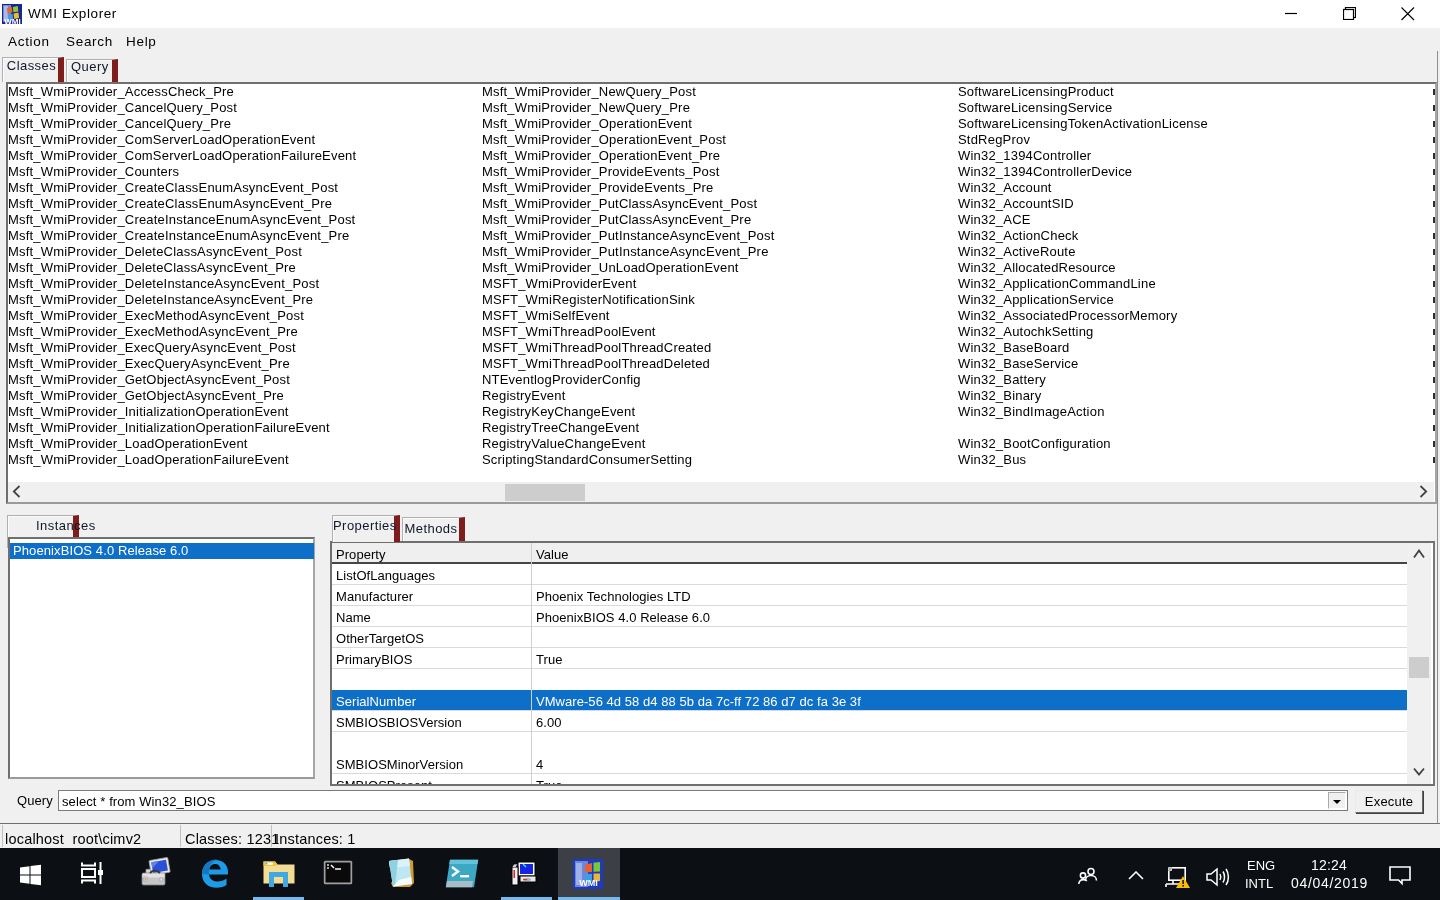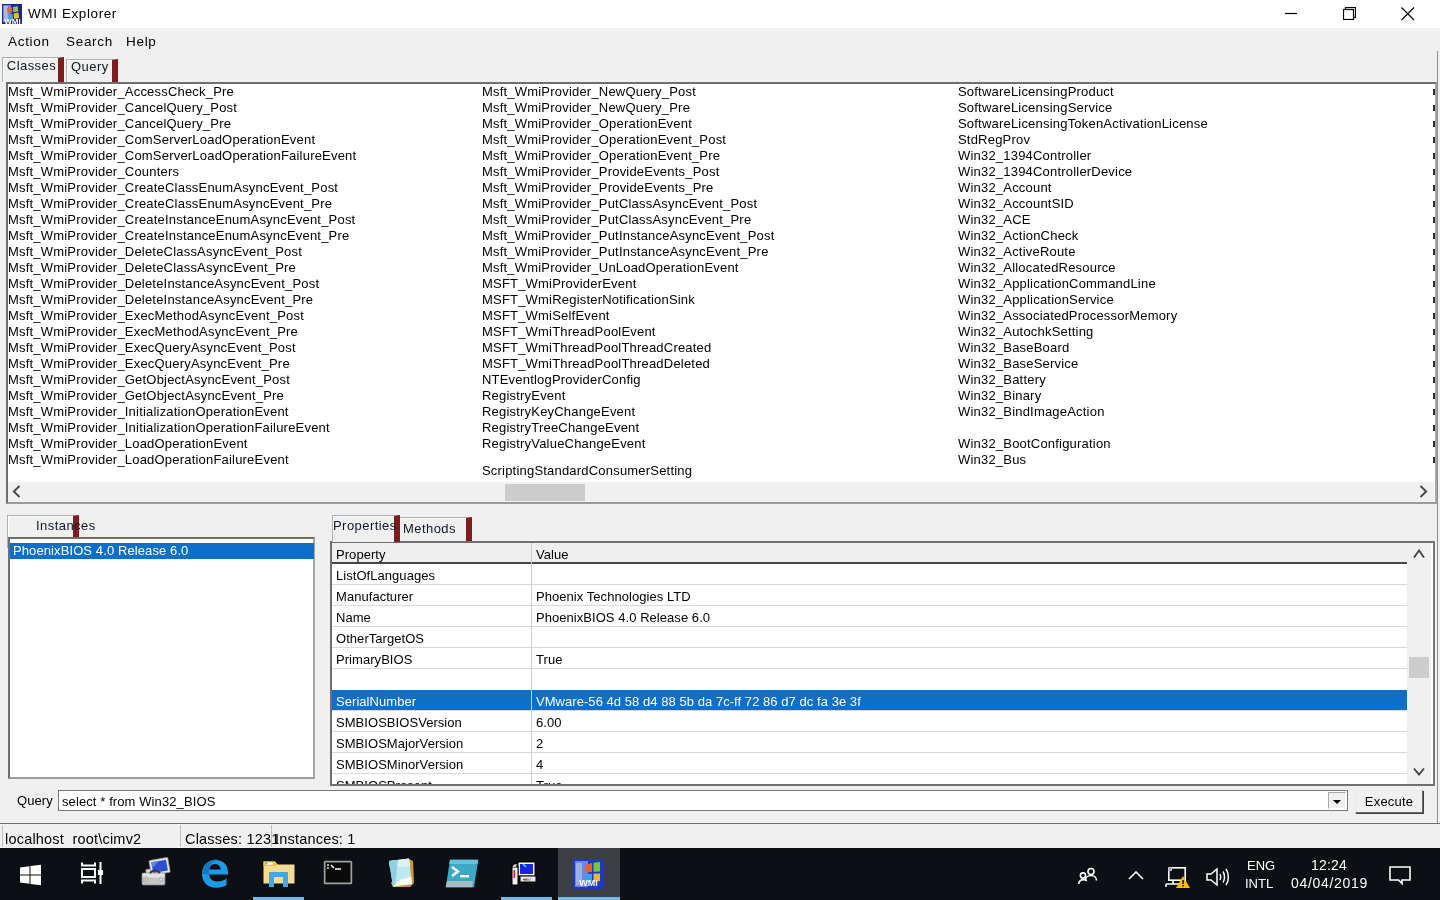--- a/index.html
+++ b/index.html
@@ -11,21 +11,21 @@
 .tab {position:absolute;background:#f0f0f0;border:1px solid #b0b0b0;border-right:6px solid #7f1d1d;border-bottom:none;font-size:13px;letter-spacing:0.45px;color:#0f172a;text-align:center;box-shadow:inset 1px 1px 0 #fbfbfb;}
 #classpanel {position:absolute;left:6px;top:82px;width:1431px;height:422px;background:#fff;border:2px solid #6f6f6f;border-right-color:#a6a6a6;border-bottom-color:#9a9a9a;overflow:hidden;}
 .lr {position:absolute;font-size:13px;line-height:16px;height:16px;color:#000;white-space:nowrap;letter-spacing:0.2px;}
 .sel {background:#0e6fc8;color:#fff;}
 #hscroll {position:absolute;left:0px;top:398px;width:1426px;height:20px;background:#f0f0f0;}
 #hthumb {position:absolute;left:497px;top:1.5px;width:80px;height:17px;background:#cdcdcd;}
 #instab {left:7px;top:515px;width:72px;height:33px;line-height:19px;padding-left:28px;}
 #instlist {position:absolute;left:8px;top:537px;width:307px;height:242px;background:#fff;border:2px solid #6f6f6f;border-right-color:#a6a6a6;border-bottom-color:#9a9a9a;}
 #instsel {position:absolute;left:0px;top:4px;width:304px;height:16px;background:#0e6fc8;color:#fff;font-size:13px;line-height:16px;padding-left:3px;letter-spacing:0.1px;}
 #proptab {left:332px;top:515px;width:68px;height:27px;line-height:20px;z-index:2;}
-#methtab {left:392px;top:517px;width:80px;height:25px;line-height:21px;}
+#methtab {left:402px;top:517px;width:63px;height:25px;line-height:21px;}
 #proptable {position:absolute;left:330px;top:541px;width:1105px;height:245px;background:#fff;border:2px solid #6f6f6f;border-right-color:#767676;border-bottom-color:#6f6f6f;overflow:hidden;}
 #phead {position:absolute;left:0;top:0;width:1075px;height:21px;background:#efefef;border-bottom:2px solid #464646;font-size:13px;color:#000;}
 .prow {position:absolute;left:0px;width:1075px;height:21px;border-bottom:1px solid #d9d9d9;font-size:13px;color:#000;}
 .pk {position:absolute;left:4px;top:3.5px;width:190px;white-space:nowrap;letter-spacing:0.05px;}
 .pv {position:absolute;left:204px;top:3.5px;white-space:nowrap;letter-spacing:0.05px;}
 .psel {background:#0e6fc8;color:#fff;}
 #pdivider {position:absolute;left:199px;top:0;width:1px;height:241px;background:#cfcfcf;}
 #vscroll {position:absolute;left:1075px;top:0;width:24px;height:241px;background:#f0f0f0;}
 #vthumb {position:absolute;left:2px;top:114px;width:20px;height:21px;background:#cdcdcd;}
 .qtext {font-size:13px;color:#000;letter-spacing:0.1px;}
@@ -114,21 +114,21 @@
       <div class="lr" style="left:474px;top:208px;">MSFT_WmiRegisterNotificationSink</div>
       <div class="lr" style="left:474px;top:224px;">MSFT_WmiSelfEvent</div>
       <div class="lr" style="left:474px;top:240px;">MSFT_WmiThreadPoolEvent</div>
       <div class="lr" style="left:474px;top:256px;">MSFT_WmiThreadPoolThreadCreated</div>
       <div class="lr" style="left:474px;top:272px;">MSFT_WmiThreadPoolThreadDeleted</div>
       <div class="lr" style="left:474px;top:288px;">NTEventlogProviderConfig</div>
       <div class="lr" style="left:474px;top:304px;">RegistryEvent</div>
       <div class="lr" style="left:474px;top:320px;">RegistryKeyChangeEvent</div>
       <div class="lr" style="left:474px;top:336px;">RegistryTreeChangeEvent</div>
       <div class="lr" style="left:474px;top:352px;">RegistryValueChangeEvent</div>
-      <div class="lr" style="left:474px;top:368px;margin-top:11px;">ScriptingStandardConsumerSetting</div>
+      <div class="lr" style="left:474px;top:368px;">ScriptingStandardConsumerSetting</div>
       <div class="lr" style="left:950px;top:0px;">SoftwareLicensingProduct</div>
       <div class="lr" style="left:950px;top:16px;">SoftwareLicensingService</div>
       <div class="lr" style="left:950px;top:32px;">SoftwareLicensingTokenActivationLicense</div>
       <div class="lr" style="left:950px;top:48px;">StdRegProv</div>
       <div class="lr" style="left:950px;top:64px;">Win32_1394Controller</div>
       <div class="lr" style="left:950px;top:80px;">Win32_1394ControllerDevice</div>
       <div class="lr" style="left:950px;top:96px;">Win32_Account</div>
       <div class="lr" style="left:950px;top:112px;">Win32_AccountSID</div>
       <div class="lr" style="left:950px;top:128px;">Win32_ACE</div>
       <div class="lr" style="left:950px;top:144px;">Win32_ActionCheck</div>
@@ -212,24 +212,20 @@
         <div class="pv">True</div>
       </div>
       <div class="prow psel" style="top:147px;">
         <div class="pk">SerialNumber</div>
         <div class="pv">VMware-56 4d 58 d4 88 5b da 7c-ff 72 86 d7 dc fa 3e 3f</div>
       </div>
       <div class="prow" style="top:168px;">
         <div class="pk">SMBIOSBIOSVersion</div>
         <div class="pv">6.00</div>
       </div>
-      <div class="prow" style="top:189px;">
-        <div class="pk">SMBIOSMajorVersion</div>
-        <div class="pv">2</div>
-      </div>
       <div class="prow" style="top:210px;">
         <div class="pk">SMBIOSMinorVersion</div>
         <div class="pv">4</div>
       </div>
       <div class="prow" style="top:231px;">
         <div class="pk">SMBIOSPresent</div>
         <div class="pv">True</div>
       </div>
     <div id="pdivider"></div>
     <div id="vscroll">

